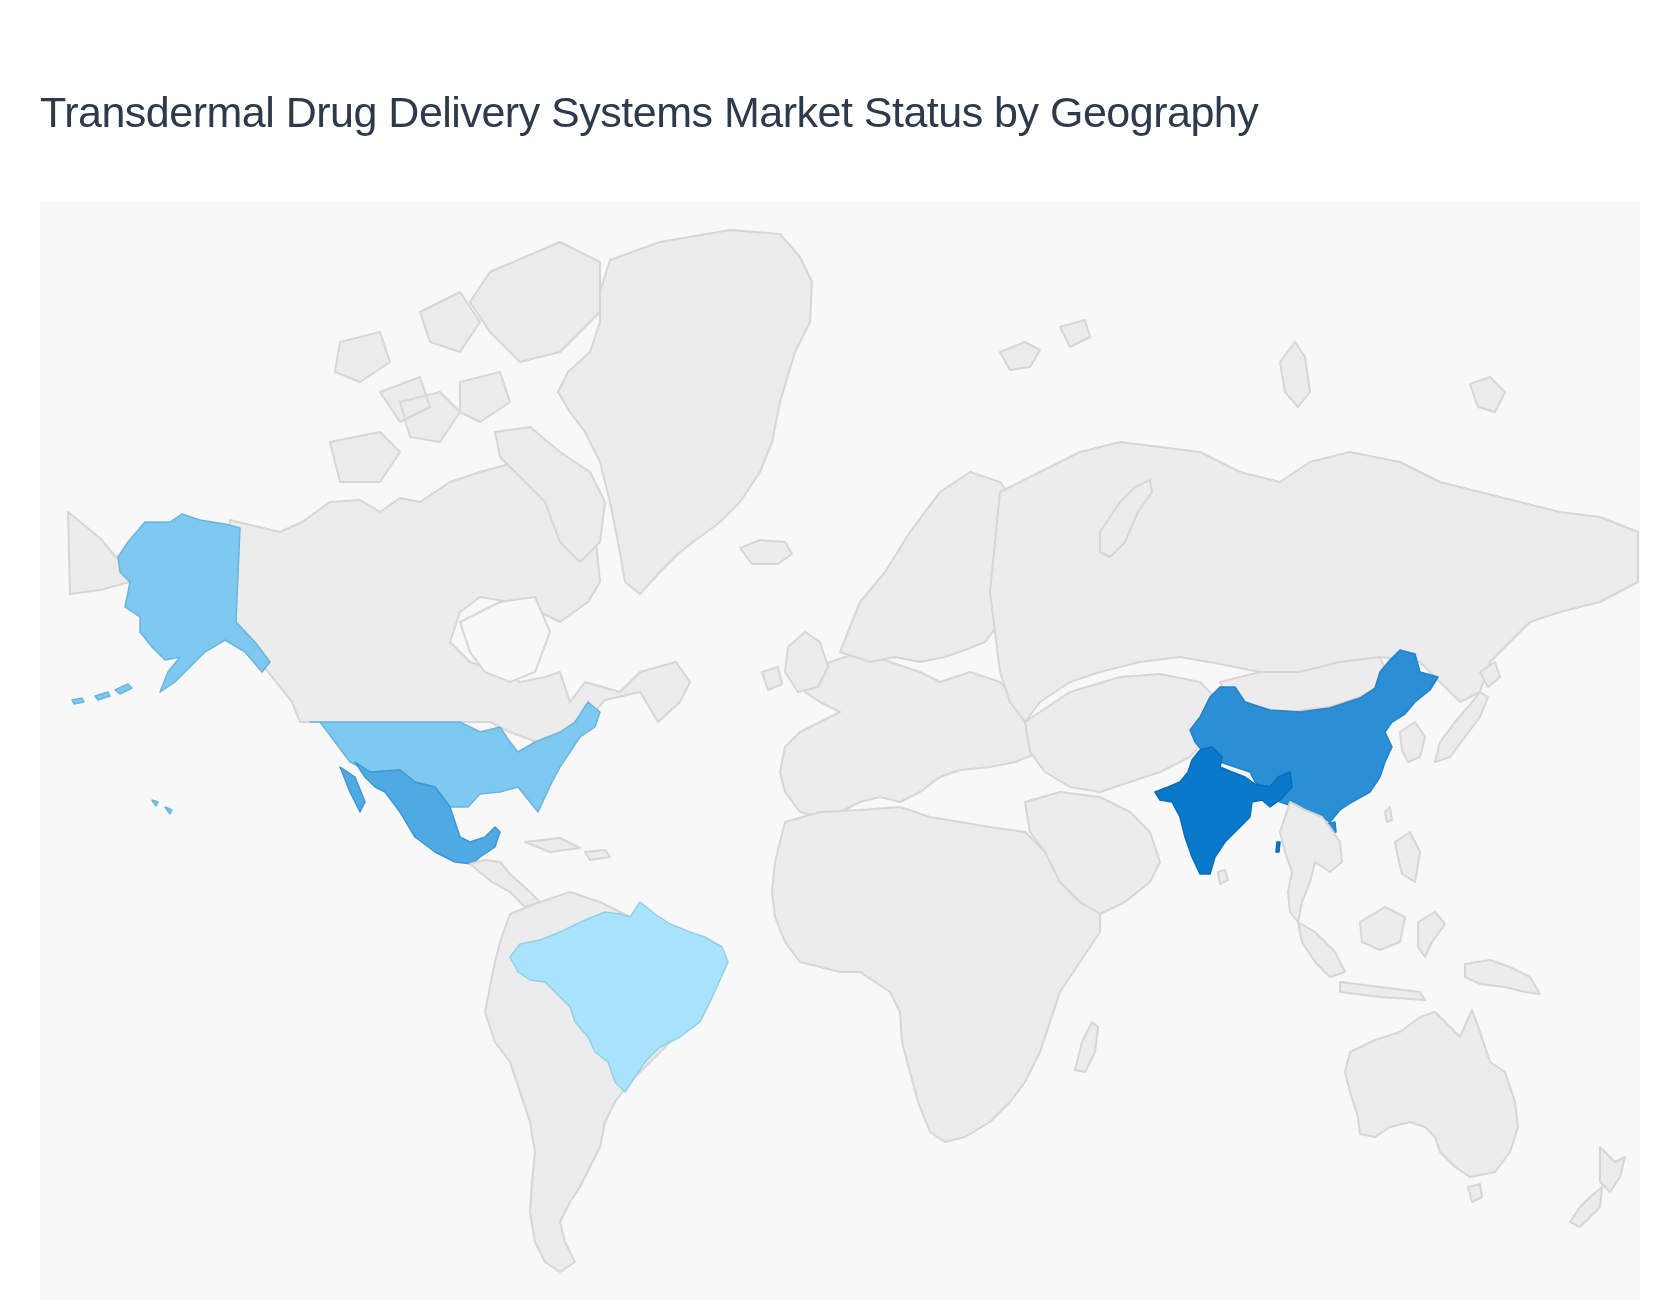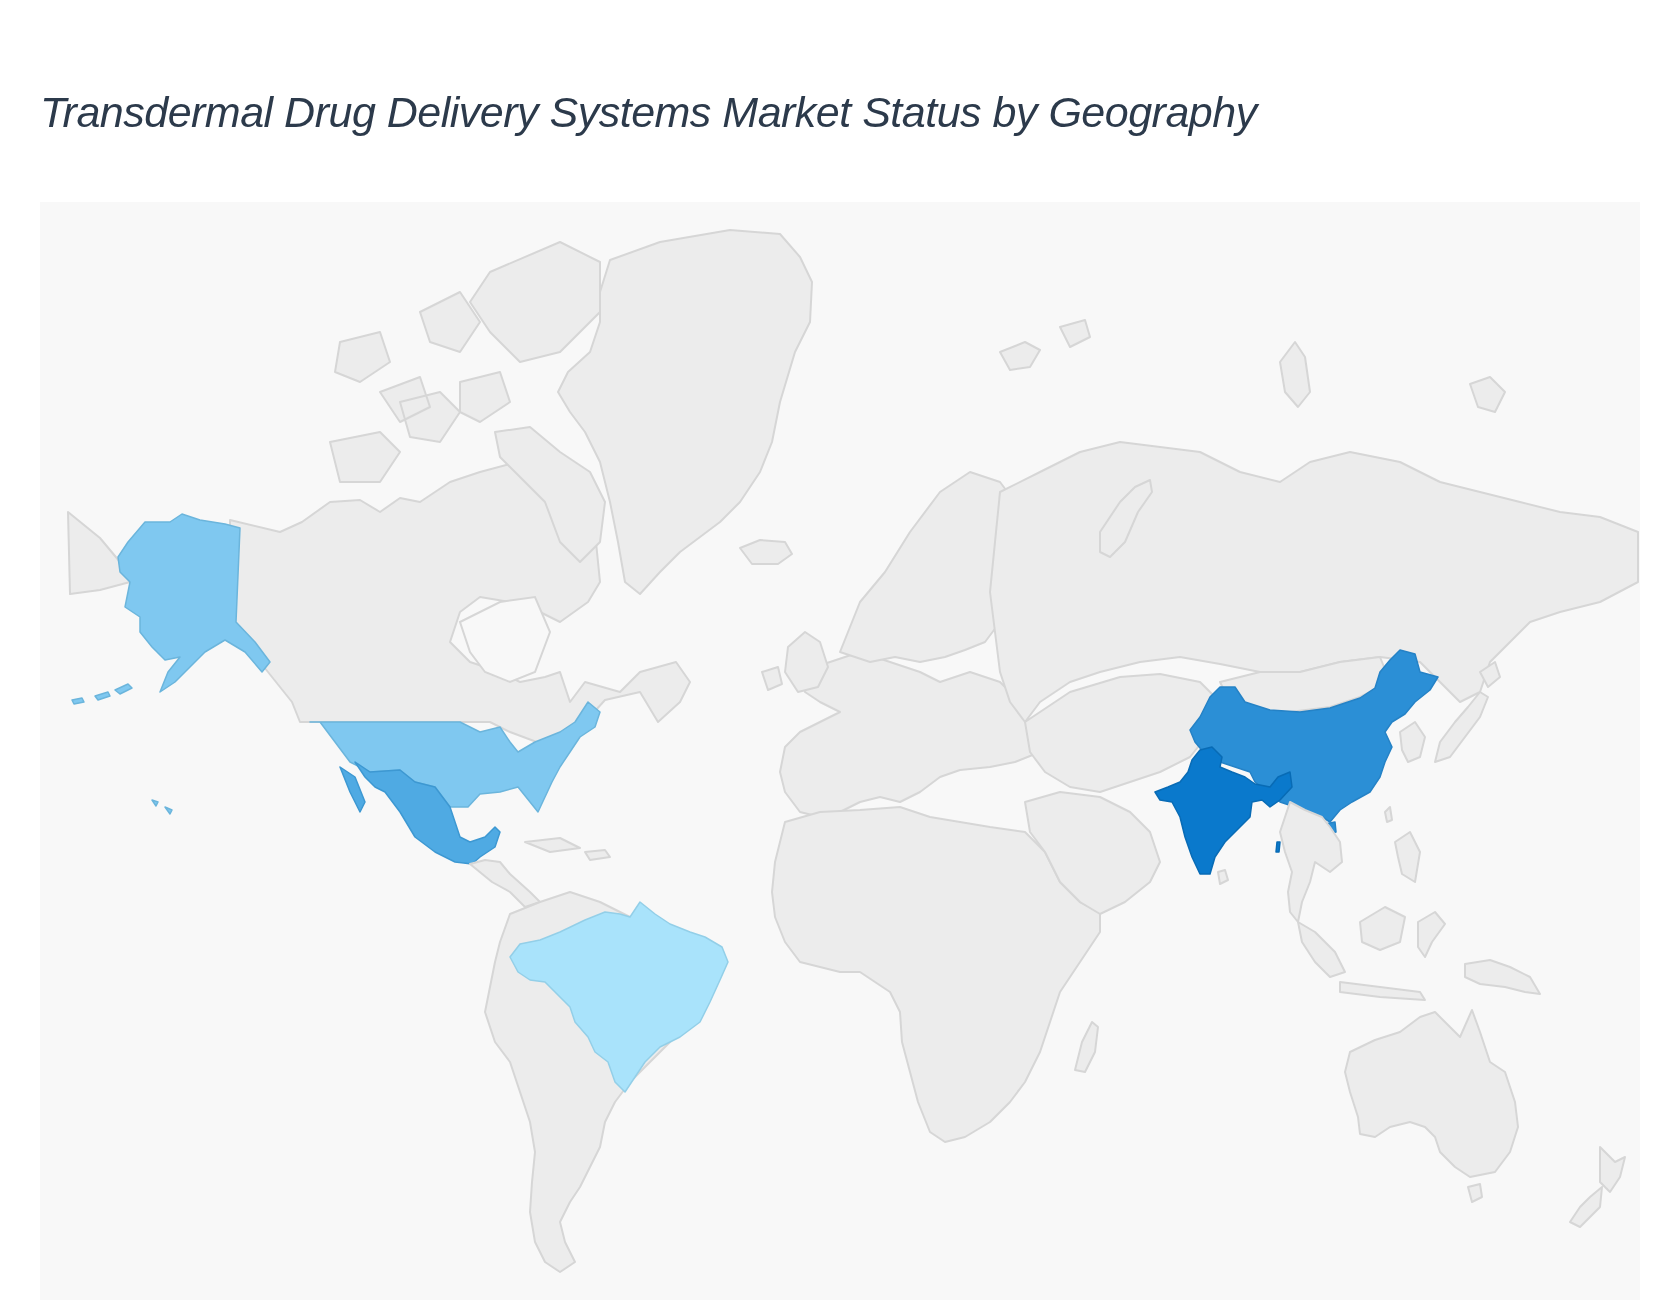--- a/index.html
+++ b/index.html
@@ -1,17 +1,17 @@
 <!DOCTYPE html>
 <html><head>
 <meta charset="utf-8">
 <style>
   html, body { margin:0; padding:0; background:#ffffff; }
   body { width:1680px; height:1312px; position:relative; overflow:hidden; font-family:"Liberation Sans", "DejaVu Sans", sans-serif; }
-  .page-title { position:absolute; left:40px; top:88px; margin:0; font-size:43px; font-weight:400; color:#2c3a4b; letter-spacing:-0.5px; white-space:nowrap;font-style:italic; }
+  .page-title { position:absolute; left:40px; top:88px; margin:0; font-size:43px; font-weight:400; color:#2c3a4b; letter-spacing:-0.5px; white-space:nowrap; }
   .map-panel { position:absolute; left:40px; top:202px; width:1600px; height:1098px; background:#f8f8f8; overflow:hidden; }
   .map-panel svg { position:absolute; left:0; top:0; width:1600px; height:1098px; }
   .land { fill:#ececec; stroke:#d6d6d6; stroke-width:2; stroke-linejoin:round; }
   .hl { stroke-width:1.5; stroke-linejoin:round; }
 </style>
 </head>
 <body>
 
 <h1 class="page-title">Transdermal Drug Delivery Systems Market Status by Geography</h1>
 

